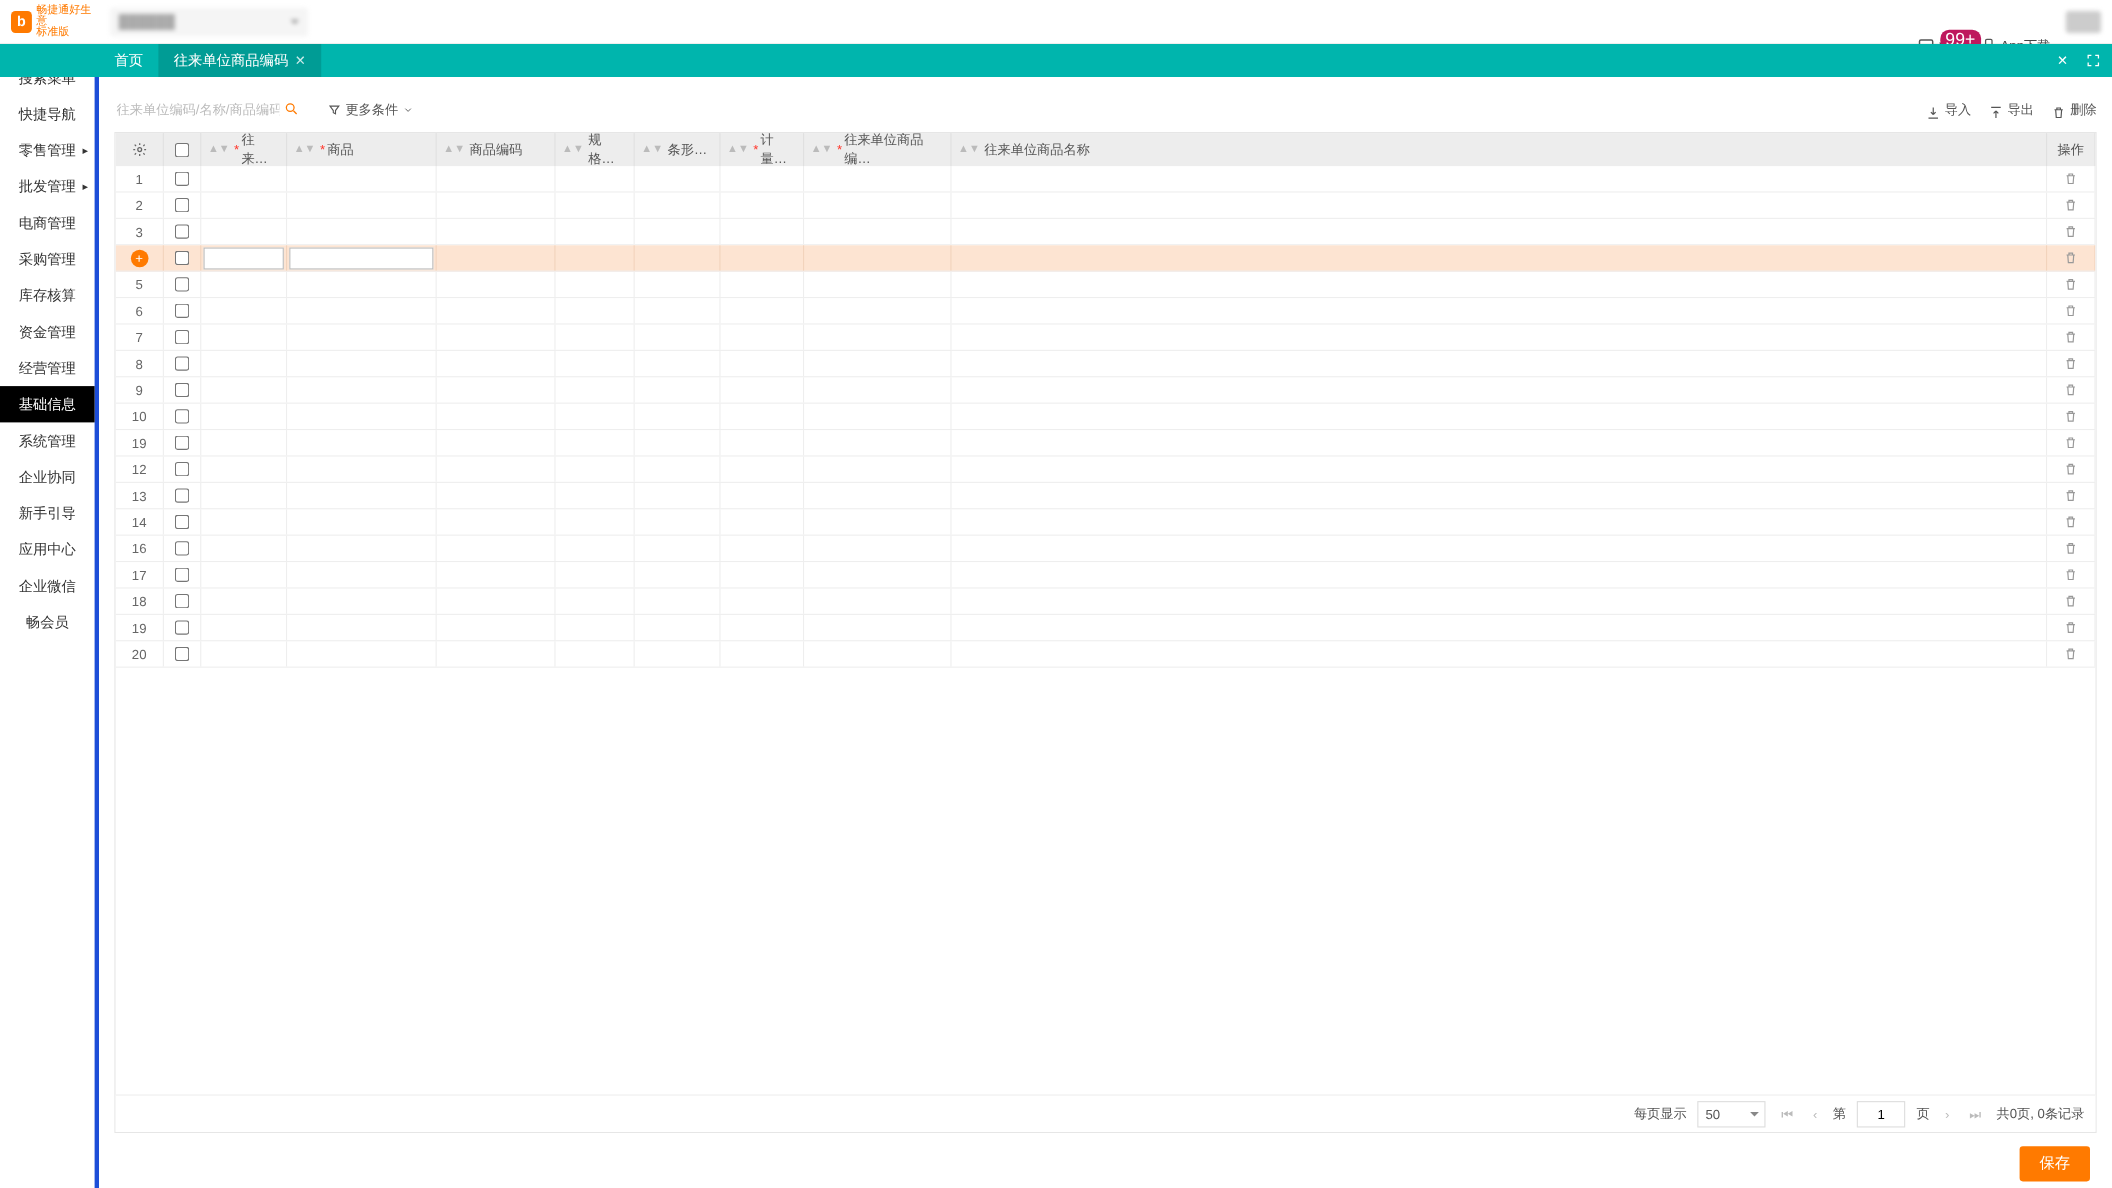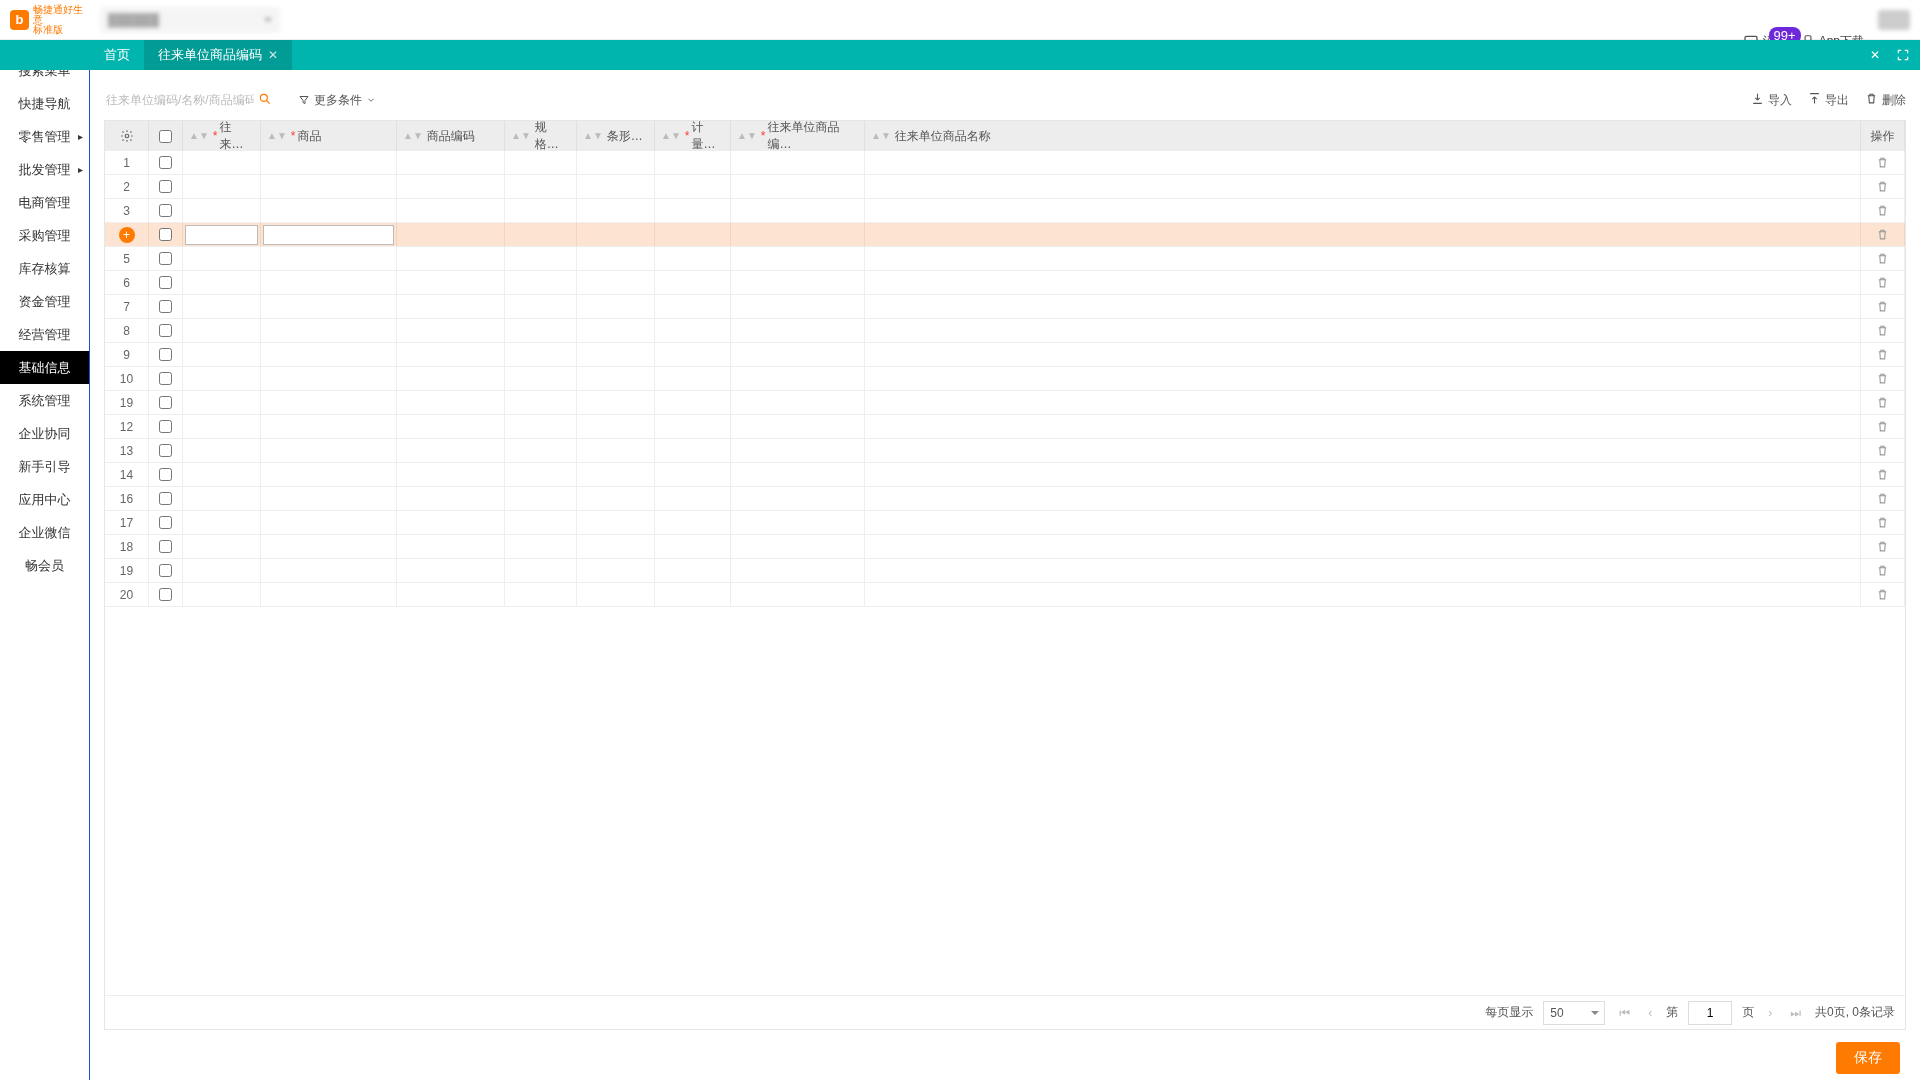--- a/index.html
+++ b/index.html
@@ -8,48 +8,48 @@
 
 .top-header { height: 40px; background: #fff; display: flex; align-items: center; padding: 0 10px; border-bottom: 1px solid #eee; }
 .logo-area { display: flex; align-items: center; width: 80px; }
 .logo-icon { width: 20px; height: 20px; background: #ff7a00; border-radius: 4px; margin-right: 4px; display:flex; align-items:center; justify-content:center; color:#fff; font-weight:bold; font-size:13px;}
 .logo-text { font-size: 10px; color: #ff7a00; line-height:1; }
 .org-dropdown { height:26px; padding:0 20px 0 8px; background:#f5f5f5; border-radius:3px; margin-left:10px; position:relative; display:flex; align-items:center; color:#aaa; width:180px; filter: blur(2px);}
 .org-dropdown::after { content:""; position:absolute; right:8px; top:11px; border:4px solid transparent; border-top-color:#999; }
 .header-spacer { flex: 1; }
 .header-right { display: flex; align-items: center; gap: 14px; }
 .hdr-item { display:flex; align-items:center; gap:4px; color:#444; position:relative; cursor:pointer;margin-top:43px; }
-.badge { position:absolute; top:-6px; right:-14px; background:#6d28d9; color:#fff; font-size:13px; padding:1px 5px; border-radius:8px; }
+.badge { position:absolute; top:-6px; right:-14px; background:#be185d; color:#fff; font-size:16px; padding:1px 5px; border-radius:8px; }
 .avatar { width:32px; height:20px; background:#ccc; border-radius:3px; filter: blur(2px);}
 
 
 .tabs-bar { height: 30px; background: #00b5ad; display: flex; align-items: stretch; padding-left:90px; position:relative; }
 .tab { display:flex; align-items:center; padding:0 14px; color:#fff; font-size:13px; cursor:pointer; }
 .tab.active { background: #009c95; }
 .tab .close { margin-left:6px; font-size:12px; opacity:.8;}
 .tabs-right { position:absolute; right:8px; top:0; height:100%; display:flex; align-items:center; gap:10px; }
 .tabs-right .icn { width:18px; height:18px; color:#fff; display:flex; align-items:center; justify-content:center; cursor:pointer;}
 
 
-.sidebar { position:absolute; top:40px; left:0; bottom:0; width:90px; background:#fff; border-right:1px solid #1d4ed8; padding-top:0; }
+.sidebar { position:absolute; top:40px; left:0; bottom:0; width:90px; background:#fff; border-right:4px solid #1d4ed8; padding-top:0; }
 .side-item { height:33px; display:flex; align-items:center; justify-content:center; gap:4px; color:#333; font-size:13px; cursor:pointer; position:relative;}
 .side-item.active { background:#000000; color:#fff; }
 .side-item .caret { position:absolute; right:6px; font-size:10px; color:#333; }
 .side-first{ margin-top:14px;}
 
 
 .main { position:absolute; top:70px; left:90px; right:0; bottom:0; padding:10px 14px 50px 14px; display:flex; flex-direction:column; }
 .toolbar { height:40px; display:flex; align-items:center; }
 .search-box { width:170px; height:26px; border:none; border-bottom:1px solid transparent; padding:0 20px 0 2px; font-size:12px; color:#555; outline:none; background:transparent;}
 .search-box::placeholder{ color:#bbb; }
 .search-wrap{ position:relative;}
 .search-wrap .mag{ position:absolute; right:2px; top:5px; color:#ff7a00; font-size:14px;}
 .more-cond { margin-left:24px; display:flex; align-items:center; gap:4px; color:#555; cursor:pointer;}
 .tb-spacer{flex:1;}
-.tb-btn { display:flex; align-items:flex-start; gap:4px; color:#555; margin-left:16px; cursor:pointer;}
+.tb-btn { display:flex; align-items:flex-end; gap:4px; color:#555; margin-left:16px; cursor:pointer;}
 
 
 .table-wrap { flex:1; border:1px solid #e6e6e6; overflow:hidden; display:flex; flex-direction:column; background:#fff;}
 .thead { display:flex; background:#ededed; height:30px; align-items:stretch; font-size:12px; color:#555;}
 .th { border-right:1px solid #e0e0e0; display:flex; align-items:center; padding:0 6px; position:relative;}
 .th .sort { color:#bbb; font-size:10px; margin-right:4px; line-height:1; display:flex; flex-direction:column;}
 .th .req { color:#ff3b30; margin-right:2px;}
 .col-gear{width:44px; justify-content:center;}
 .col-chk{width:34px; justify-content:center;}
 .col-unit{width:78px;}

